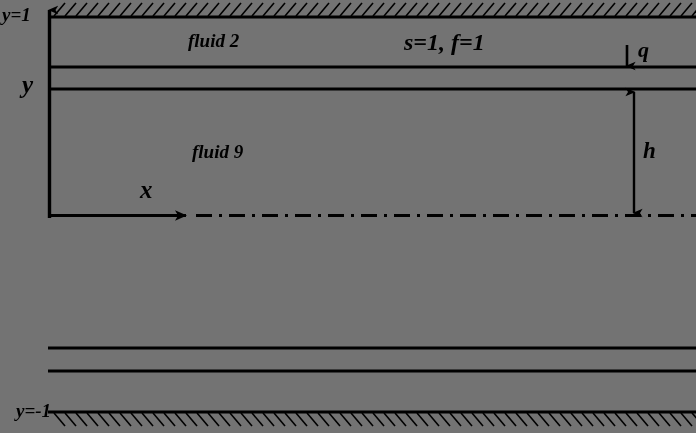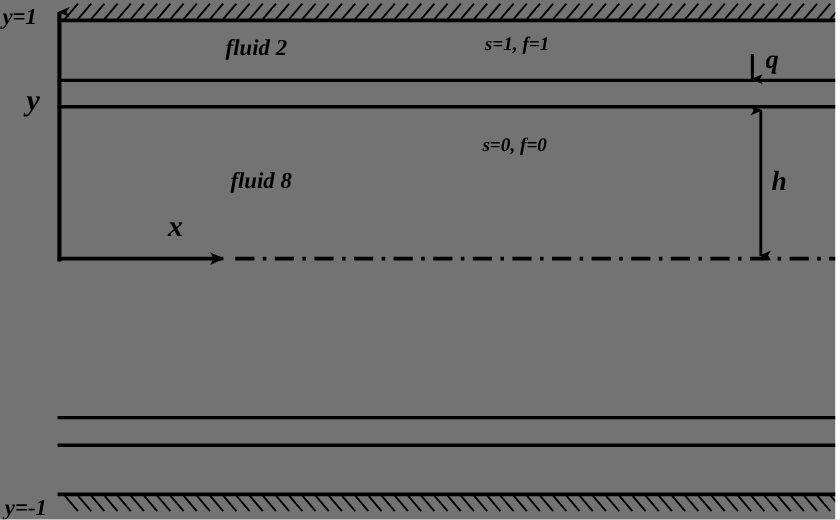--- a/index.html
+++ b/index.html
@@ -26,21 +26,21 @@
     position: absolute;
     font-family: "Liberation Serif", "DejaVu Serif", serif;
     font-style: italic;
     font-weight: bold;
     color: #000000;
     white-space: nowrap;
     line-height: 1;
   }
   .lbl-axis-bound { font-size: 19px; }
   .lbl-region { font-size: 19px; text-align: right; }
-  .lbl-state { font-size: 16px; }
+  .lbl-state { font-size: 24px; }
   .lbl-axis-name { font-size: 25px; }
   .lbl-dim { font-size: 23px; }
   .lbl-flux { font-size: 22px; }
 </style>
 </head>
 <body>
 
 <div id="diagram-root">
 
   <svg id="diagram-svg" viewBox="0 0 700 433">
@@ -209,23 +209,22 @@
 
   <div class="lbl lbl-axis-name" style="left:22px; top:72px;">y</div>
 
   <div class="lbl lbl-region" style="left:188px; top:31px;">fluid 2</div>
 
   <div class="lbl lbl-state" style="left:404px; top:30px;">s=1, f=1</div>
 
   <div class="lbl lbl-flux" style="left:638px; top:39px;">q</div>
 
 
-  <div class="lbl lbl-state" style="left:402px; top:114px;">s=0, f=0</div>
-
-  <div class="lbl lbl-region" style="left:192px; top:142px;">fluid 8</div>
+
+  <div class="lbl lbl-region" style="left:192px; top:142px;">fluid 9</div>
 
   <div class="lbl lbl-dim" style="left:643px; top:139px;">h</div>
 
   <div class="lbl lbl-axis-name" style="left:140px; top:177px;">x</div>
 
-  <div class="lbl lbl-axis-bound" style="left:4px; top:401px;margin-top:13px;">y=-1</div>
+  <div class="lbl lbl-axis-bound" style="left:16px; top:401px;">y=-1</div>
 
 </div>
 
 </body></html>

